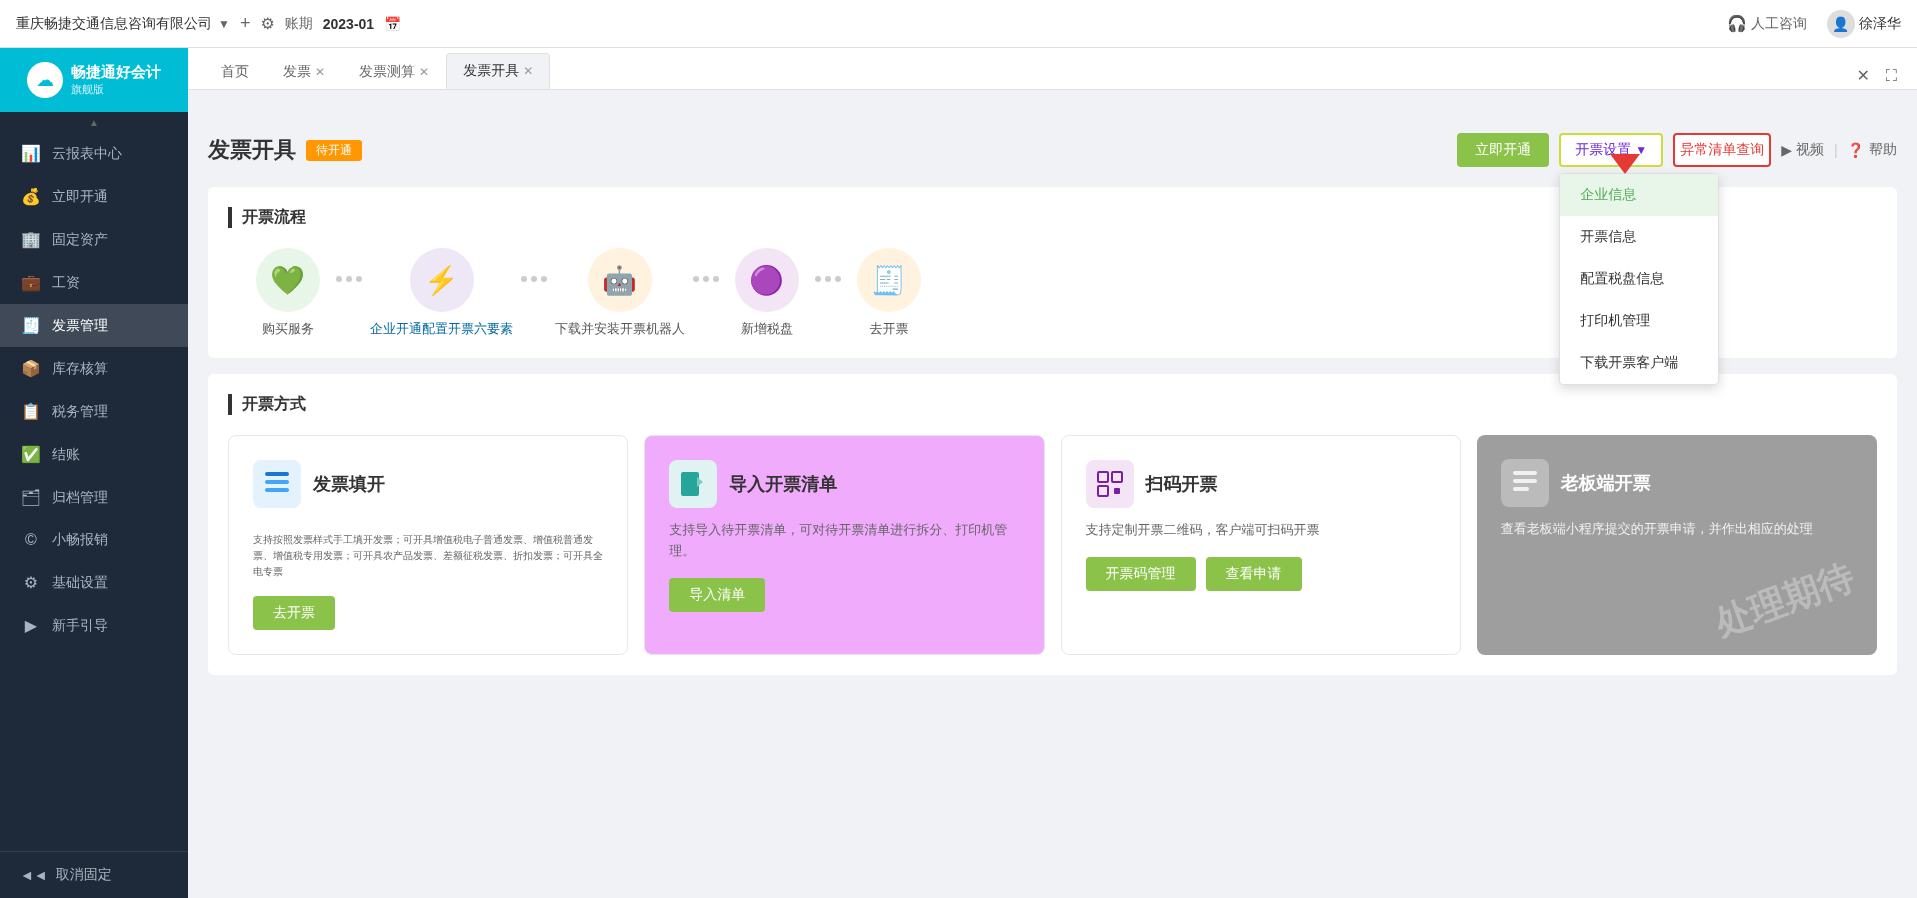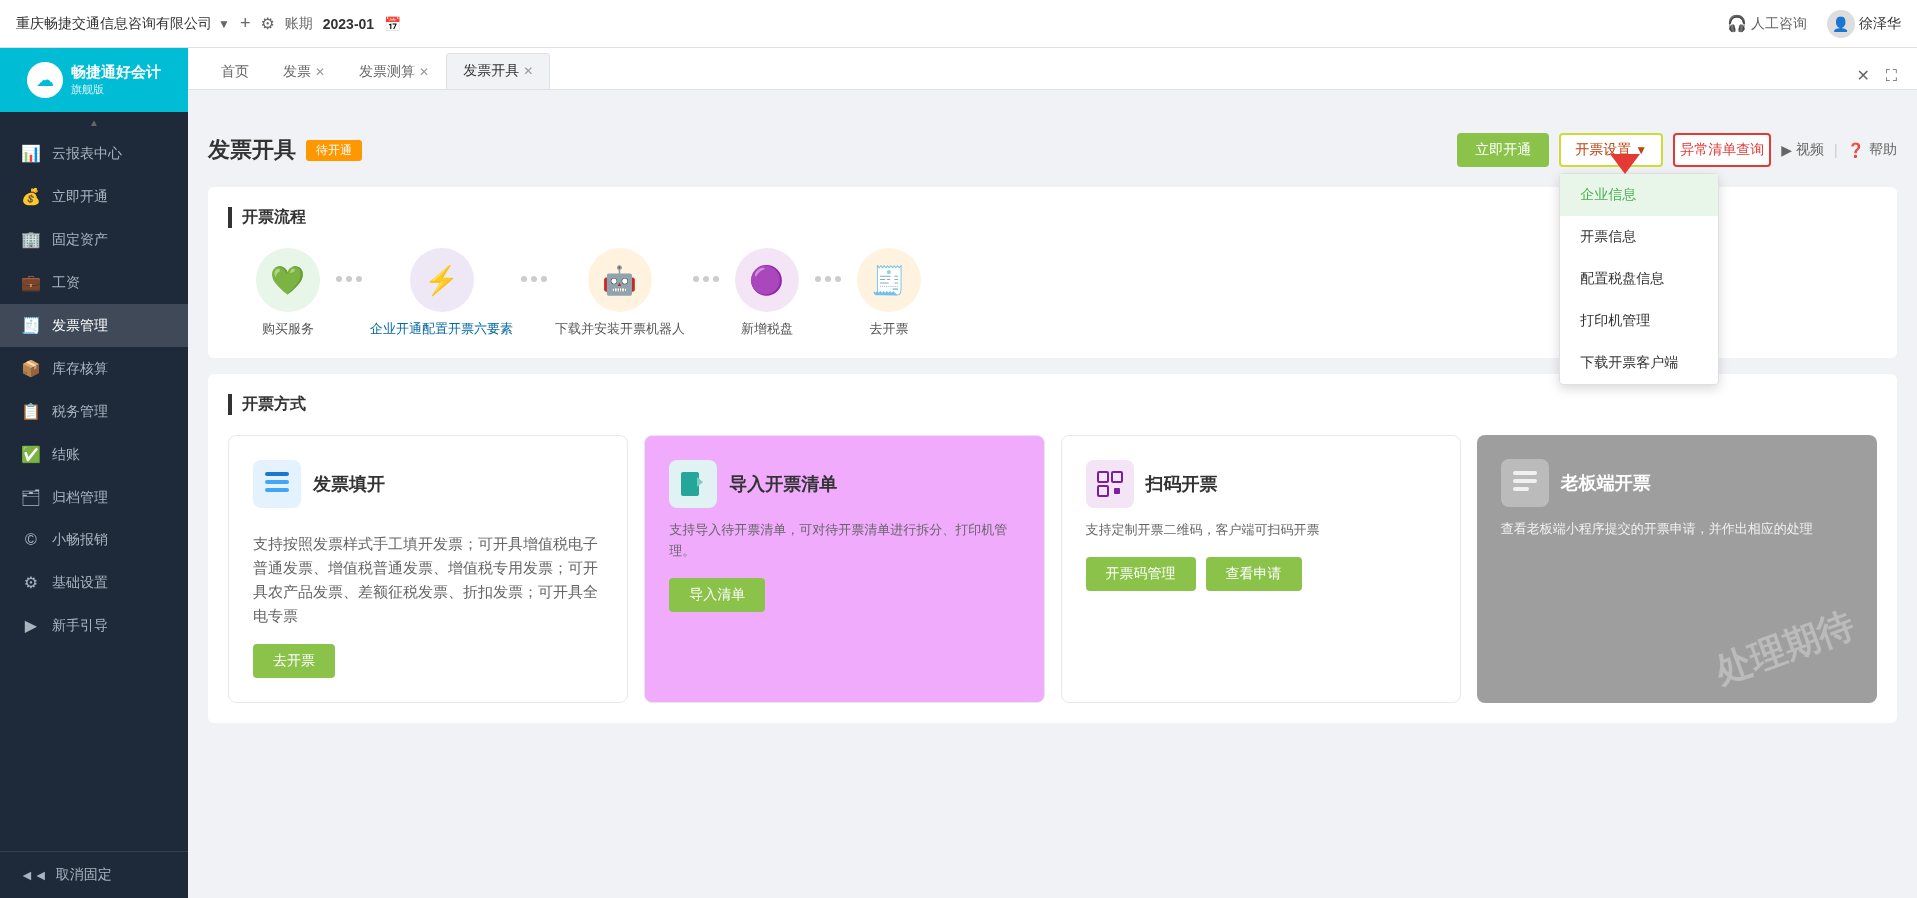--- a/index.html
+++ b/index.html
@@ -131,21 +131,21 @@
 
       <div style="display:flex; align-items:center; justify-content:space-between; margin-bottom:20px;">
         <div style="display:flex; align-items:center; gap:10px;">
           <span style="font-size:22px; font-weight:bold; color:#333;">发票开具</span>
           <span style="background:#ff9800; color:#fff; font-size:12px; padding:2px 10px; border-radius:3px; font-weight:500;">待开通</span>
         </div>
         <div style="display:flex; align-items:center; gap:10px;">
           <button style="background:#8bc34a; color:#fff; border:none; padding:8px 18px; border-radius:4px; cursor:pointer; font-size:14px;">立即开通</button>
 
           <div style="position:relative;">
-            <button style="background:#fff; color:#c2410c; border:2px solid #cddc39; padding:6px 14px; border-radius:4px; cursor:pointer; font-size:14px; display:flex; align-items:center; gap:4px;">
+            <button style="background:#fff; color:#6d28d9; border:2px solid #cddc39; padding:6px 14px; border-radius:4px; cursor:pointer; font-size:14px; display:flex; align-items:center; gap:4px;">
               <span>开票设置</span>
               <span style="font-size:12px;">▼</span>
             </button>
 
             <div style="position:absolute; top:40px; left:0; background:#fff; border:1px solid #e0e0e0; border-radius:4px; box-shadow:0 4px 12px rgba(0,0,0,0.15); z-index:1000; min-width:160px;">
 
               <div style="position:absolute; top:-20px; left:50px;">
                 <svg width="30" height="20" viewBox="0 0 30 20">
                   <polygon points="0,0 30,0 15,20" fill="#e53935"></polygon>
                 </svg>
@@ -233,21 +233,21 @@
             <div style="display:flex; align-items:center; gap:12px; margin-bottom:12px;">
               <div style="width:48px; height:48px; border-radius:8px; background:#e3f2fd; display:flex; align-items:center; justify-content:center; font-size:28px; color:#1976d2;">
                 <svg width="32" height="32" viewBox="0 0 32 32">
                     <rect x="4" y="4" width="24" height="4" rx="2" fill="#1976d2"></rect>
                     <rect x="4" y="12" width="24" height="4" rx="2" fill="#42a5f5"></rect>
                     <rect x="4" y="20" width="24" height="4" rx="2" fill="#42a5f5"></rect>
                   </svg>
               </div>
               <span style="font-size:18px; font-weight:bold; color:#333;">发票填开</span>
             </div>
-            <div style="font-size:15px; color:#666; line-height:1.6; margin-bottom:16px;margin-top:24px;">支持按照发票样式手工填开发票；可开具增值税电子普通发票、增值税普通发票、增值税专用发票；可开具农产品发票、差额征税发票、折扣发票；可开具全电专票</div>
+            <div style="font-size:10px; color:#666; line-height:1.6; margin-bottom:16px;margin-top:24px;">支持按照发票样式手工填开发票；可开具增值税电子普通发票、增值税普通发票、增值税专用发票；可开具农产品发票、差额征税发票、折扣发票；可开具全电专票</div>
             <div>
               <button style="background:#8bc34a; color:#fff; border:none; padding:8px 20px; border-radius:4px; cursor:pointer; font-size:14px;">去开票</button>
             </div>
           </div>
 
           <div style="background:#f0abfc; border:1px solid #e8e8e8; border-radius:8px; padding:24px;">
             <div style="display:flex; align-items:center; gap:12px; margin-bottom:12px;">
               <div style="width:48px; height:48px; border-radius:8px; background:#e0f2f1; display:flex; align-items:center; justify-content:center; font-size:28px; color:#00897b;">
                 <svg width="32" height="32" viewBox="0 0 32 32">
                     <rect x="4" y="4" width="18" height="24" rx="2" fill="#26a69a"></rect>

